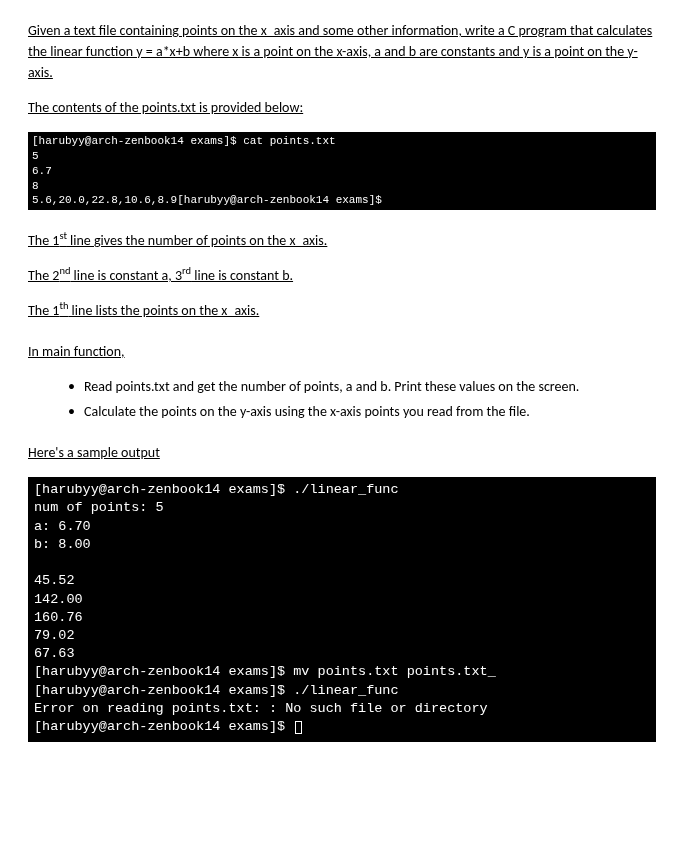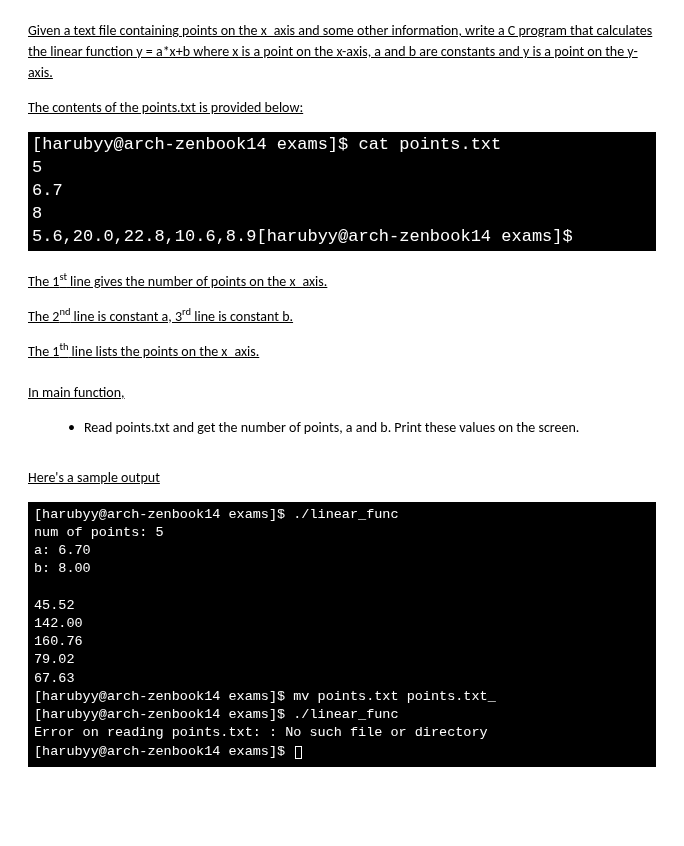--- a/index.html
+++ b/index.html
@@ -10,39 +10,39 @@
       font-size: 14px;
       color: #000;
       padding: 20px 28px 30px 28px;
       line-height: 1.5;
     }
     .para { margin-bottom: 14px; text-decoration: underline; }
     .terminal {
       background: #000;
       color: #fff;
       font-family: 'Courier New', monospace;
-      font-size: 17px;
+      font-size: 11px;
       padding: 2px 4px;
       line-height: 1.35;
       margin-bottom: 20px;
       white-space: pre-wrap;
       word-break: break-all;
     }
     .terminal2 {
       background: #000;
       color: #fff;
       font-family: 'Courier New', monospace;
       font-size: 13.5px;
       padding: 4px 6px 6px 6px;
       line-height: 1.35;
       margin-top: 6px;
       white-space: pre;
     }
     sup { font-size: 0.75em; vertical-align: super; line-height: 0; }
-    ul { list-style: none; padding-left: 40px; margin-bottom: 29px; }
+    ul { list-style: none; padding-left: 40px; margin-bottom: 20px; }
     ul li { position: relative; margin-bottom: 4px; padding-left: 16px; }
     ul li::before {
       content: "•";
       position: absolute;
       left: 0;
       font-size: 14px;
     }
     .section-gap { margin-top: 20px; }
     .cursor {
       display: inline-block;
@@ -69,20 +69,21 @@
 <p class="para"><span>The 1</span><sup>st</sup><span> line gives the number of points on the x_axis.</span></p>
 
 <p class="para"><span>The 2</span><sup>nd</sup><span> line is constant a, 3</span><sup>rd</sup><span> line is constant b.</span></p>
 
 <p class="para"><span>The 1</span><sup>th</sup><span> line lists the points on the x_axis.</span></p>
 
 <p class="para section-gap">In main function,</p>
 
 <ul>
   <li>Read points.txt and get the number of points, a and b. Print these values on the screen.</li>
+  <li>Calculate the points on the y-axis using the x-axis points you read from the file.</li>
 </ul>
 
 <p class="para">Here's a sample output</p>
 
 <div class="terminal2"><span>[harubyy@arch-zenbook14 exams]$ ./linear_func</span>
 <span>num of points: 5</span>
 <span>a: 6.70</span>
 <span>b: 8.00</span>
 <span></span>
 <span>45.52</span>

